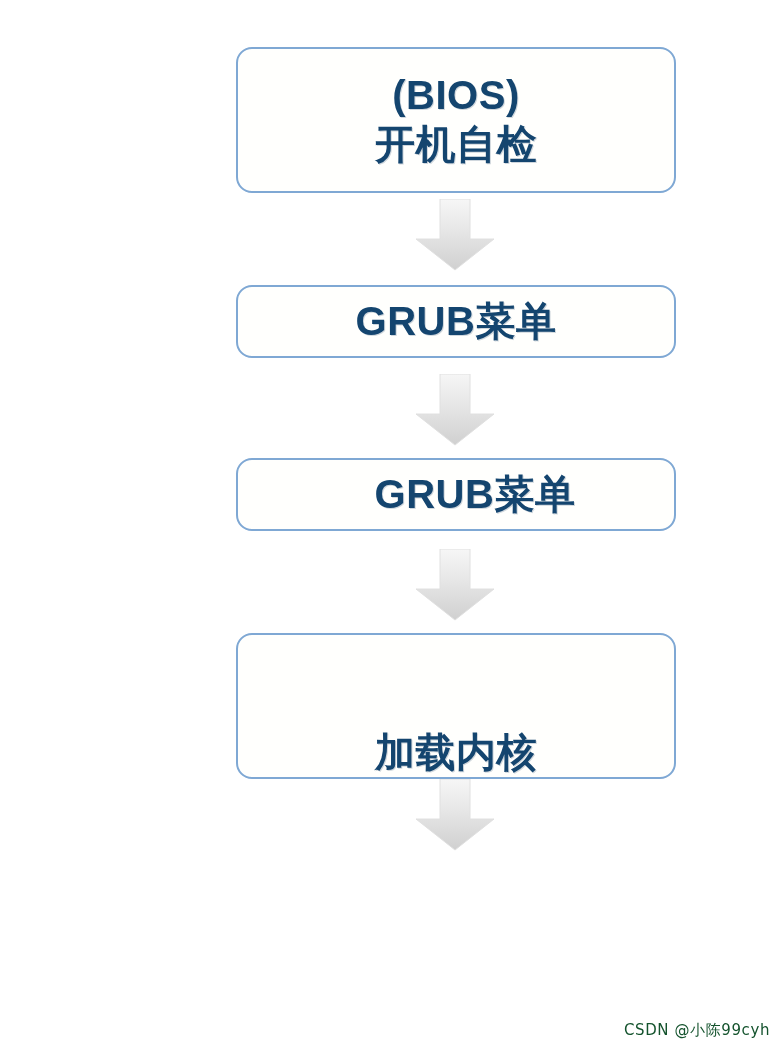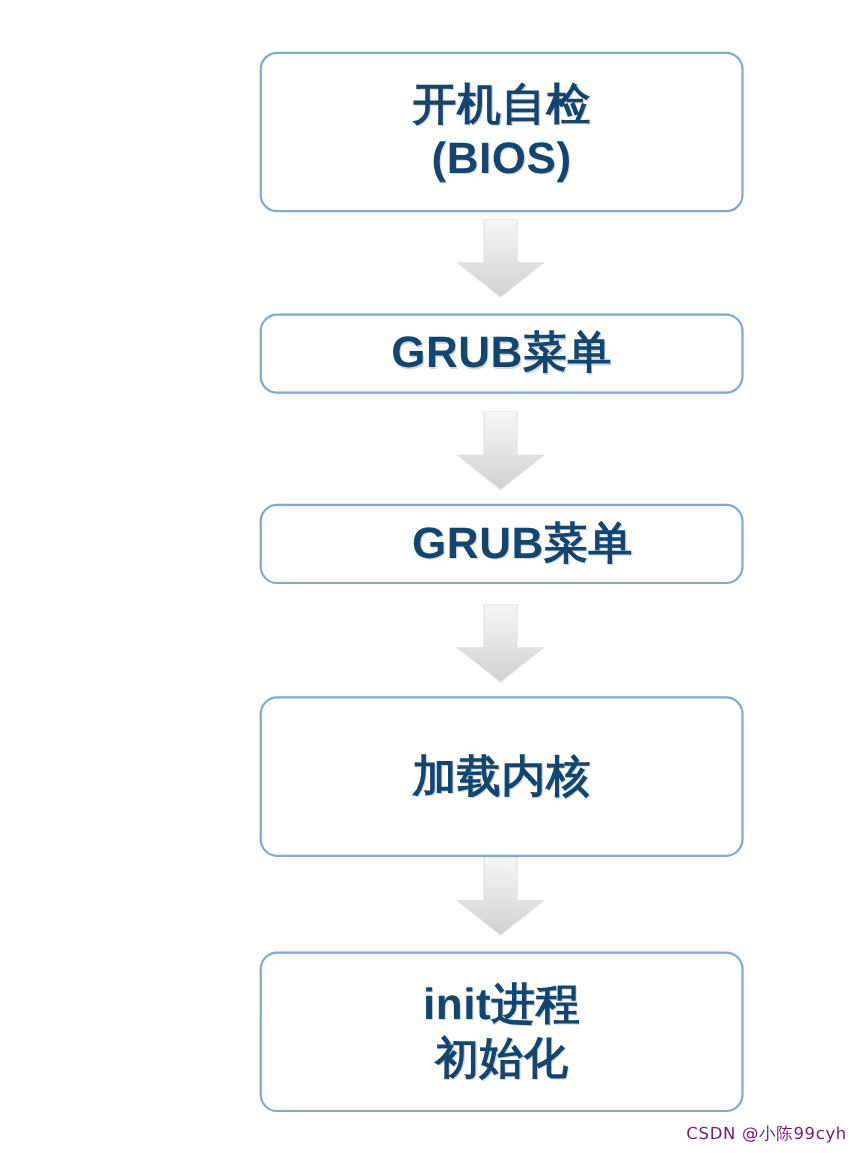--- a/index.html
+++ b/index.html
@@ -56,55 +56,55 @@
   }
   
   .node.short {
     height: 73px;
     font-size: 40px;
   }
 
   #node-0 { top: 47px; }
   #node-1 { top: 285px; }
   #node-2 { top: 458px; padding-left: 38px; }
-  #node-3 { top: 633px; }
+  #node-3 { top: 633px; justify-content: flex-end; }
   #node-4 { top: 865px; }
 
   
   .arrow {
     position: absolute;
     left: 414px;
     width: 82px;
     height: 72px;
   }
   #arrow-0 { top: 199px; }
   #arrow-1 { top: 374px; }
   #arrow-2 { top: 549px; }
   #arrow-3 { top: 779px; }
 
   
   #watermark {
     position: absolute;
     right: 14px;
     bottom: 8px;
     font-size: 15px;
-    color: #701a75;
+    color: #14532d;
     font-family: "DejaVu Sans", "Liberation Sans", sans-serif;
     letter-spacing: 0.6px;
     white-space: nowrap;
   }
 </style>
 </head>
 <body>
 
 <div id="flowchart">
 
   <div class="node tall" id="node-0">
+    <span class="line">(BIOS)</span>
     <span class="line">开机自检</span>
-    <span class="line">(BIOS)</span>
   </div>
 
   <div class="arrow" id="arrow-0">
     <svg width="82" height="72" viewBox="0 0 82 72" xmlns="http://www.w3.org/2000/svg">
       <defs>
         <linearGradient id="ag0" x1="0" y1="0" x2="0" y2="1">
           <stop offset="0%" stop-color="#f6f6f6"></stop>
           <stop offset="45%" stop-color="#e6e6e6"></stop>
           <stop offset="100%" stop-color="#d0d0d0"></stop>
         </linearGradient>
@@ -157,20 +157,16 @@
         <linearGradient id="ag3" x1="0" y1="0" x2="0" y2="1">
           <stop offset="0%" stop-color="#f6f6f6"></stop>
           <stop offset="45%" stop-color="#e6e6e6"></stop>
           <stop offset="100%" stop-color="#d0d0d0"></stop>
         </linearGradient>
       </defs>
       <polygon points="26,0 56,0 56,40 80,40 41,71 2,40 26,40" fill="url(#ag3)" stroke="#e0e0e0" stroke-width="1"></polygon>
     </svg>
   </div>
 
-  <div class="node tall" id="node-4">
-    <span class="line">init进程</span>
-    <span class="line">初始化</span>
-  </div>
 
   <div id="watermark">CSDN @小陈99cyh</div>
 
 </div>
 
 </body></html>

